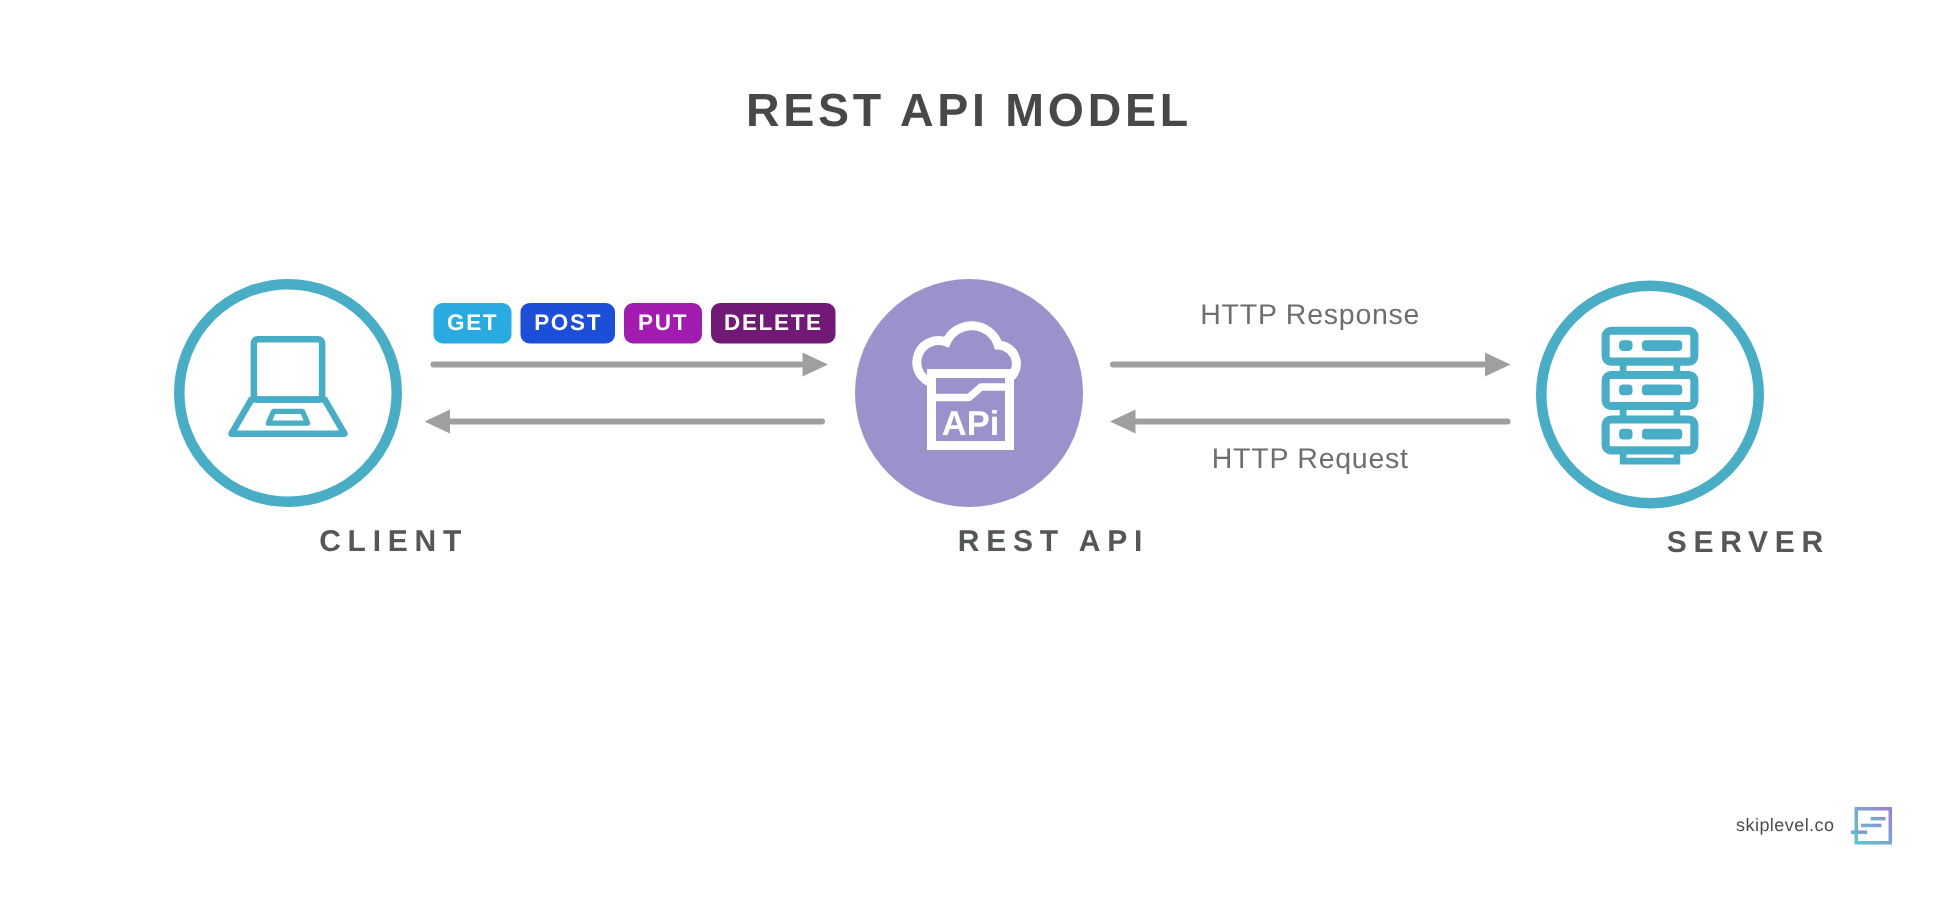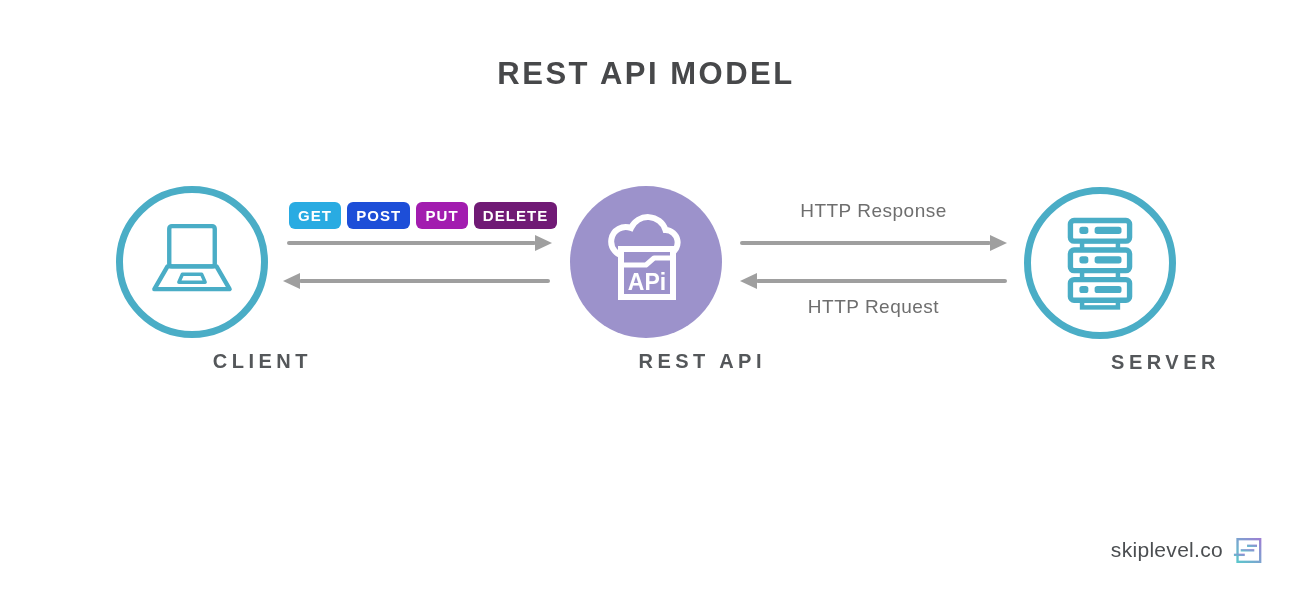--- a/index.html
+++ b/index.html
@@ -46,21 +46,21 @@
 
   .annotation {
     position:absolute; text-align:center; font-size:19px;
     letter-spacing:0.5px; color:var(--annotation,#6e6e6e);
   }
 
   .footer {
     position:absolute; right:30px; top:535px; height:30px;
     display:flex; align-items:center; gap:10px;
   }
-  .brand-text { font-size:21px; color:#4b4e51; letter-spacing:0.3px; }
+  .brand-text { font-size:12px; color:#4b4e51; letter-spacing:0.3px; }
 
   svg { display:block; }
 </style>
 </head>
 <body>
 
 <div class="stage">
 
   <h1 class="title">REST API MODEL</h1>
 

